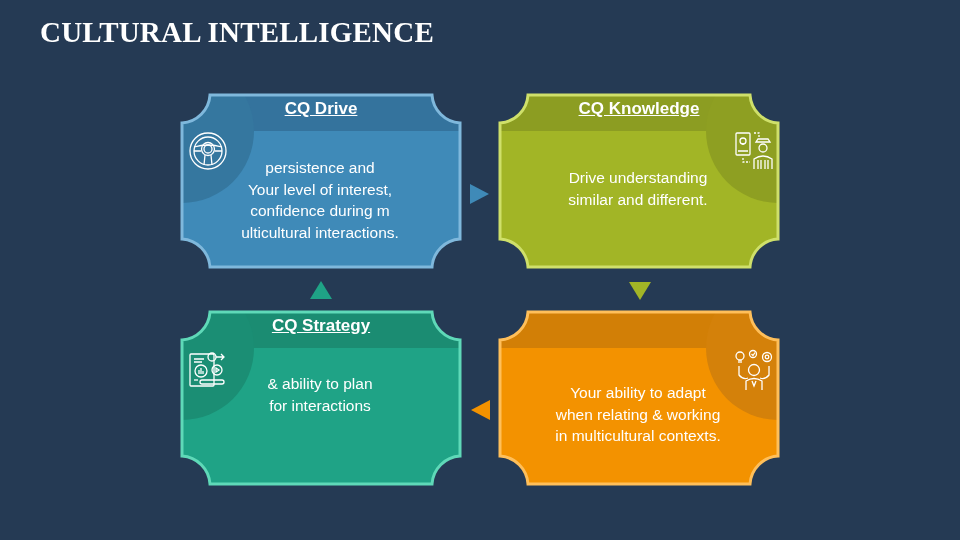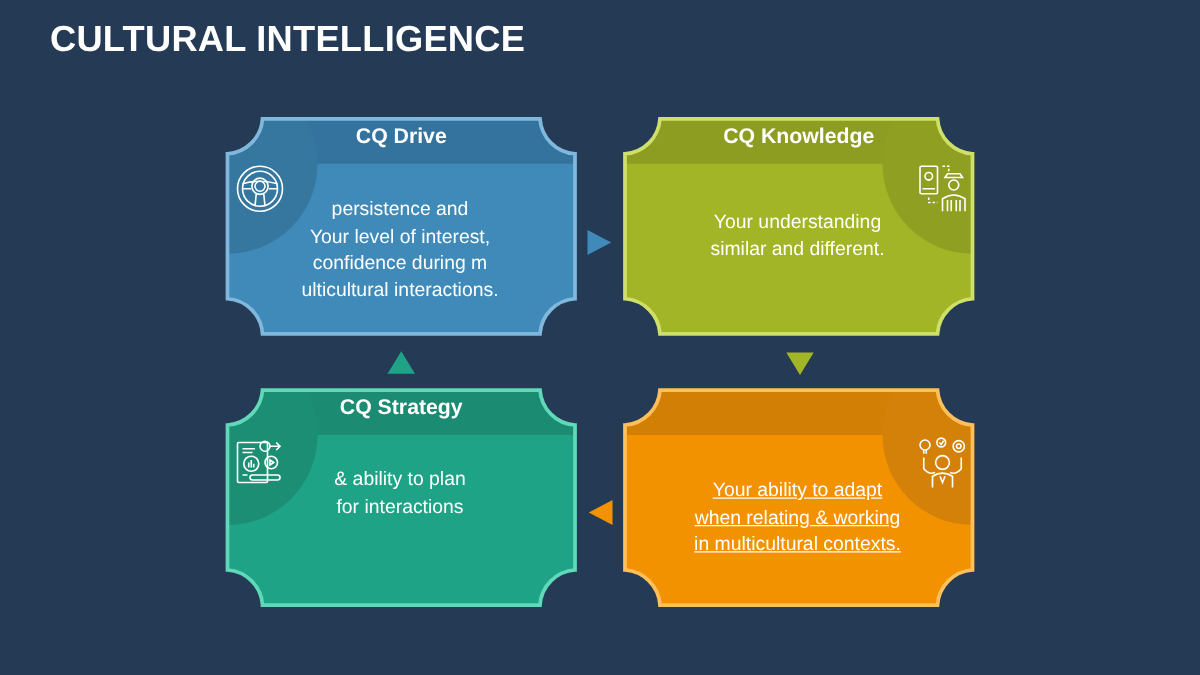--- a/index.html
+++ b/index.html
@@ -1,21 +1,21 @@
 <!DOCTYPE html>
 <html><head>
 <meta charset="utf-8">
 <style>
   * { margin:0; padding:0; box-sizing:border-box; }
   html, body { width:960px; height:540px; overflow:hidden; }
   body { background:#253a54; font-family:"Liberation Sans", sans-serif; position:relative; }
-  .title { position:absolute; left:40px; top:16px; color:#ffffff; font-weight:bold; font-size:29px; letter-spacing:0.2px; }
+  .title { position:absolute; left:40px; top:16px; color:#ffffff; font-weight:bold; font-size:29px; letter-spacing:0.2px;font-family:Liberation Serif, serif; }
   .card { position:absolute; width:282px; height:176px; }
   .card svg.shape { position:absolute; left:0; top:0; width:282px; height:176px; }
-  .card .head { position:absolute; left:0; top:6px; width:282px; text-align:center; color:#fff; font-weight:bold; font-size:17px; }
+  .card .head { position:absolute; left:0; top:6px; width:282px; text-align:center; color:#fff; font-weight:bold; font-size:17px;text-decoration:underline; }
   .card .body { position:absolute; left:40px; width:200px; text-align:center; color:#fff; font-size:15.5px; line-height:21.5px; }
   .icon { position:absolute; width:44px; height:44px; }
   .arrow { position:absolute; width:0; height:0; }
 </style>
 </head>
 <body>
 
 <div class="title">CULTURAL INTELLIGENCE</div>
 
 <div class="card" style="left:180px;top:93px;">
@@ -71,21 +71,21 @@
       <circle cx="11" cy="12" r="3"></circle>
         <path d="M10,15 L12,15 M6,22 L16,22"></path>
       <path d="M22,4 L27,4 L27,8" stroke-dasharray="2,1.5"></path>
       <path d="M11,29 L11,33 L18,33" stroke-dasharray="2,1.5"></path>
       <path d="M24,13 L38,13 L36,10 L26,10 Z"></path>
       <circle cx="31" cy="19" r="4"></circle>
       <path d="M22,40 L22,30 Q31,24 40,30 L40,40 M26,31 L26,40 M29,31 L29,40 M33,31 L33,40 M36,31 L36,40"></path>
     </g>
   </svg>
   <div class="body" style="top:74px;">
-    <div>Your understanding</div>
+    <div>Drive understanding</div>
     <div>similar and different.</div>
   </div>
 </div>
 
 <div class="card" style="left:180px;top:310px;">
   <svg class="shape" viewBox="0 0 282 176">
     <defs>
         <clipPath id="c3">
           <path d="M30,2 H252 A30,30 0 0 0 280,30 V146 A30,30 0 0 0 252,174 H30 A30,30 0 0 0 2,146 V30 A30,30 0 0 0 30,2 Z"></path>
         </clipPath>
@@ -137,21 +137,21 @@
       <circle cx="8" cy="8" r="4"></circle>
         <path d="M7,12 L7,15 M9,12 L9,15"></path>
       <circle cx="21" cy="6" r="3.5"></circle>
         <path d="M19.5,6 L21,7.5 L23,4.5"></path>
       <circle cx="35" cy="9" r="4.5"></circle>
         <circle cx="35" cy="9" r="1.8"></circle>
       <circle cx="22" cy="22" r="5.5"></circle>
       <path d="M7,18 L7,27 Q11,32 16,30 M37,18 L37,27 Q33,32 28,30 M14,42 L14,33 Q22,28 30,33 L30,42 M20,33 L22,38 L24,33"></path>
     </g>
   </svg>
-  <div class="body" style="top:72px;text-decoration:underline;">
+  <div class="body" style="top:72px;">
     <div>Your ability to adapt</div>
     <div>when relating &amp; working</div>
     <div>in multicultural contexts.</div>
   </div>
 </div>
 
 <div class="arrow" style="left:470px;top:184px;border-top:10px solid transparent;border-bottom:10px solid transparent;border-left:19px solid #3f8ab8;"></div>
 <div class="arrow" style="left:629px;top:282px;border-left:11px solid transparent;border-right:11px solid transparent;border-top:18px solid #a2b526;"></div>
 <div class="arrow" style="left:471px;top:400px;border-top:10px solid transparent;border-bottom:10px solid transparent;border-right:19px solid #f39200;"></div>
 <div class="arrow" style="left:310px;top:281px;border-left:11px solid transparent;border-right:11px solid transparent;border-bottom:18px solid #1fa386;"></div>

